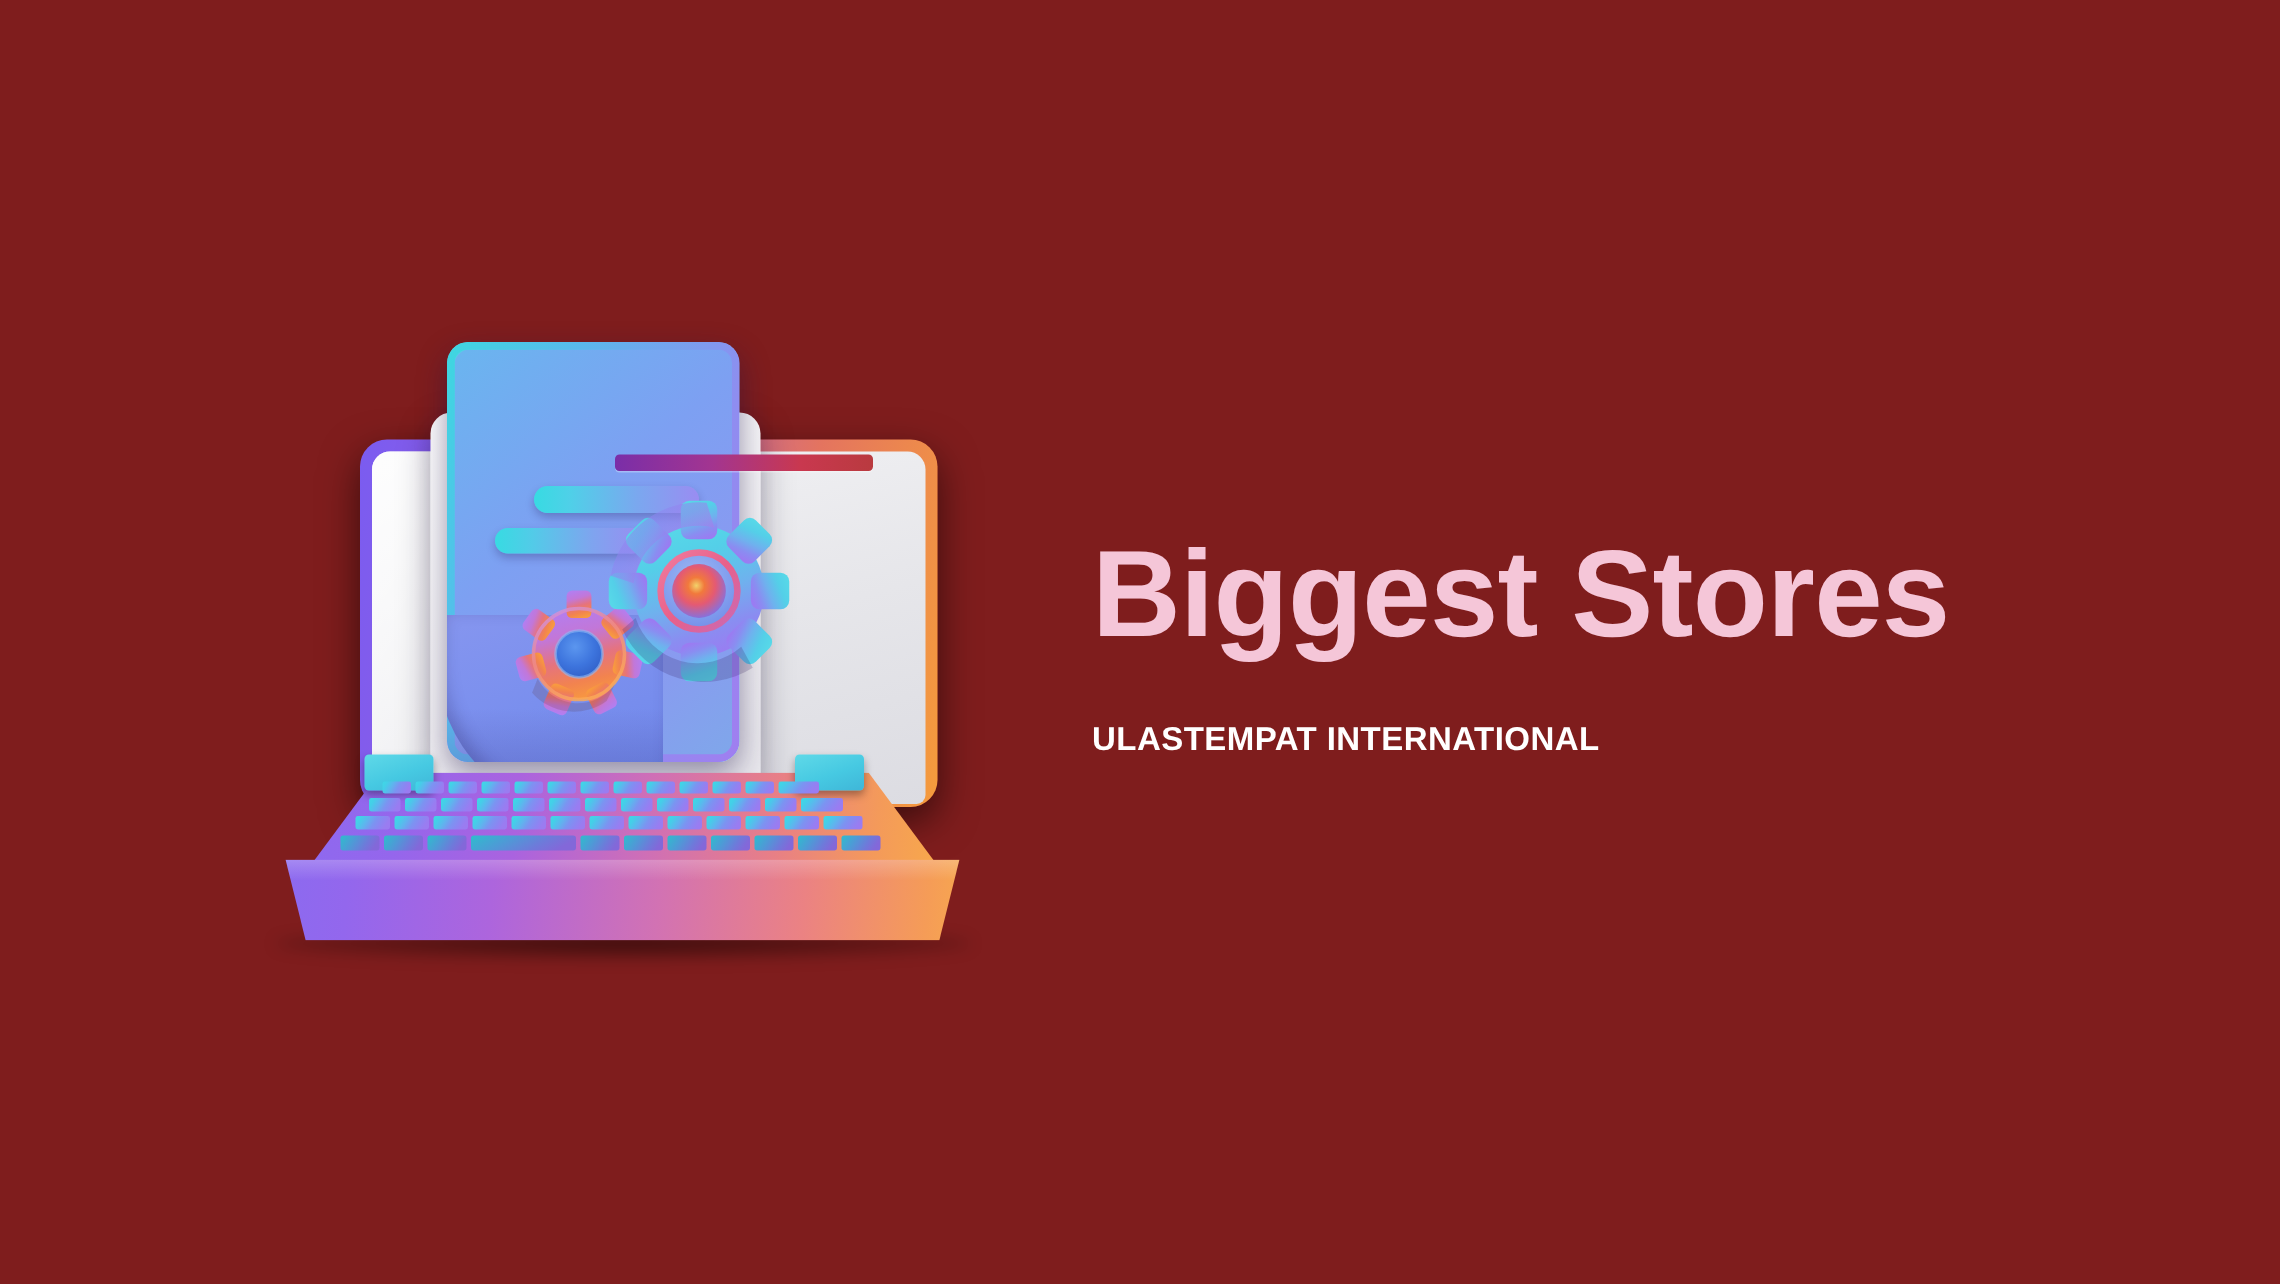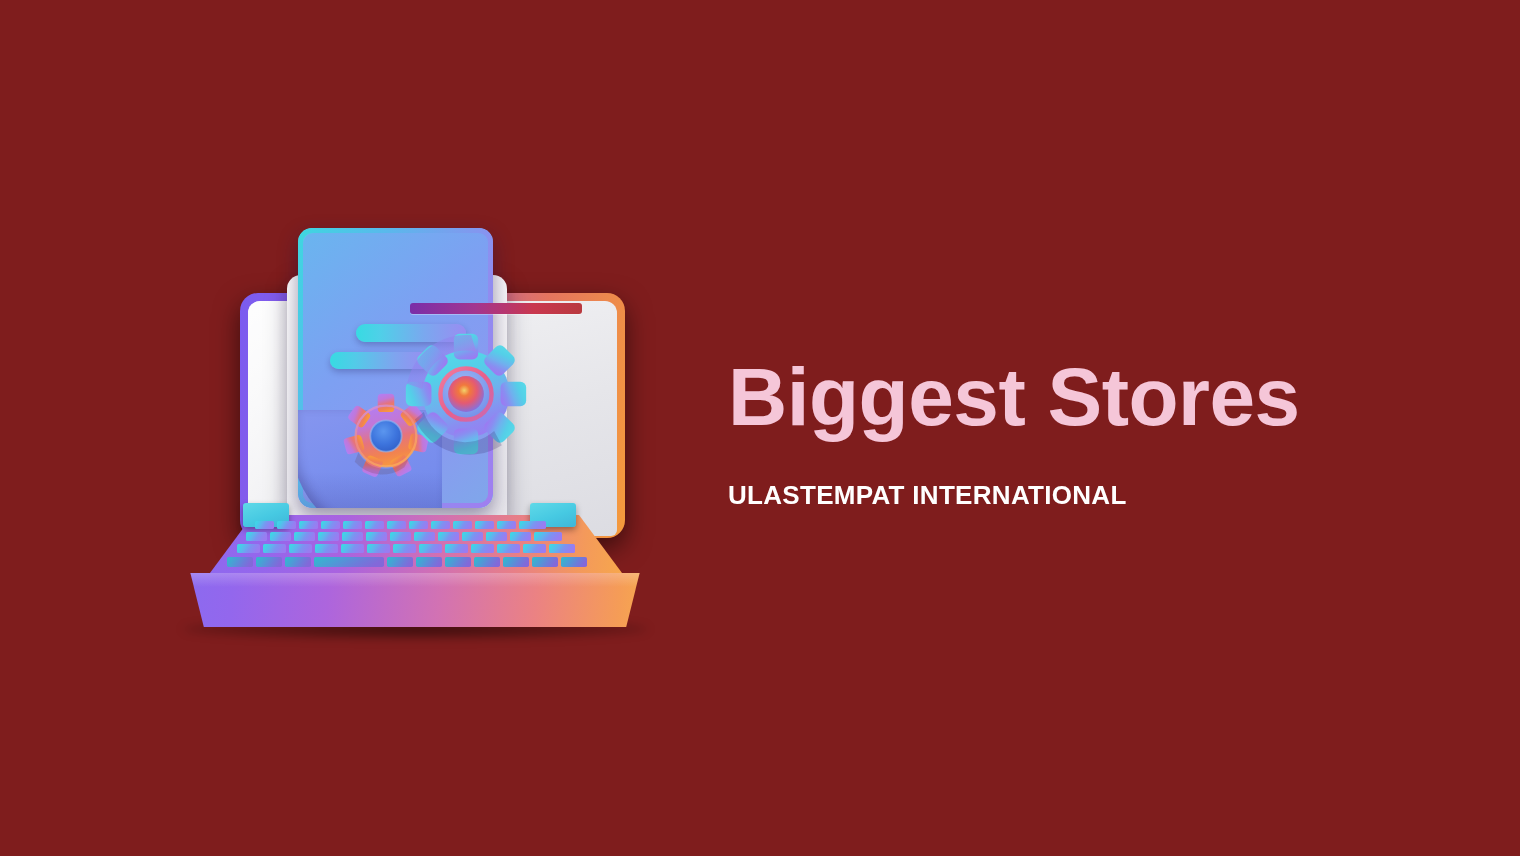--- a/index.html
+++ b/index.html
@@ -247,21 +247,21 @@
   .headline {
     font-size: 82px;
     font-weight: bold;
     letter-spacing: -0.5px;
     line-height: 1.0;
     color: #f5c6d8;
     white-space: nowrap;
   }
   .subhead {
     margin-top: 42px;
-    font-size: 26px;
+    font-size: 22px;
     font-weight: bold;
     letter-spacing: 0.3px;
     color: #ffffff;
     white-space: nowrap;
   }
 </style>
 </head>
 <body>
 
 <div class="slide">

